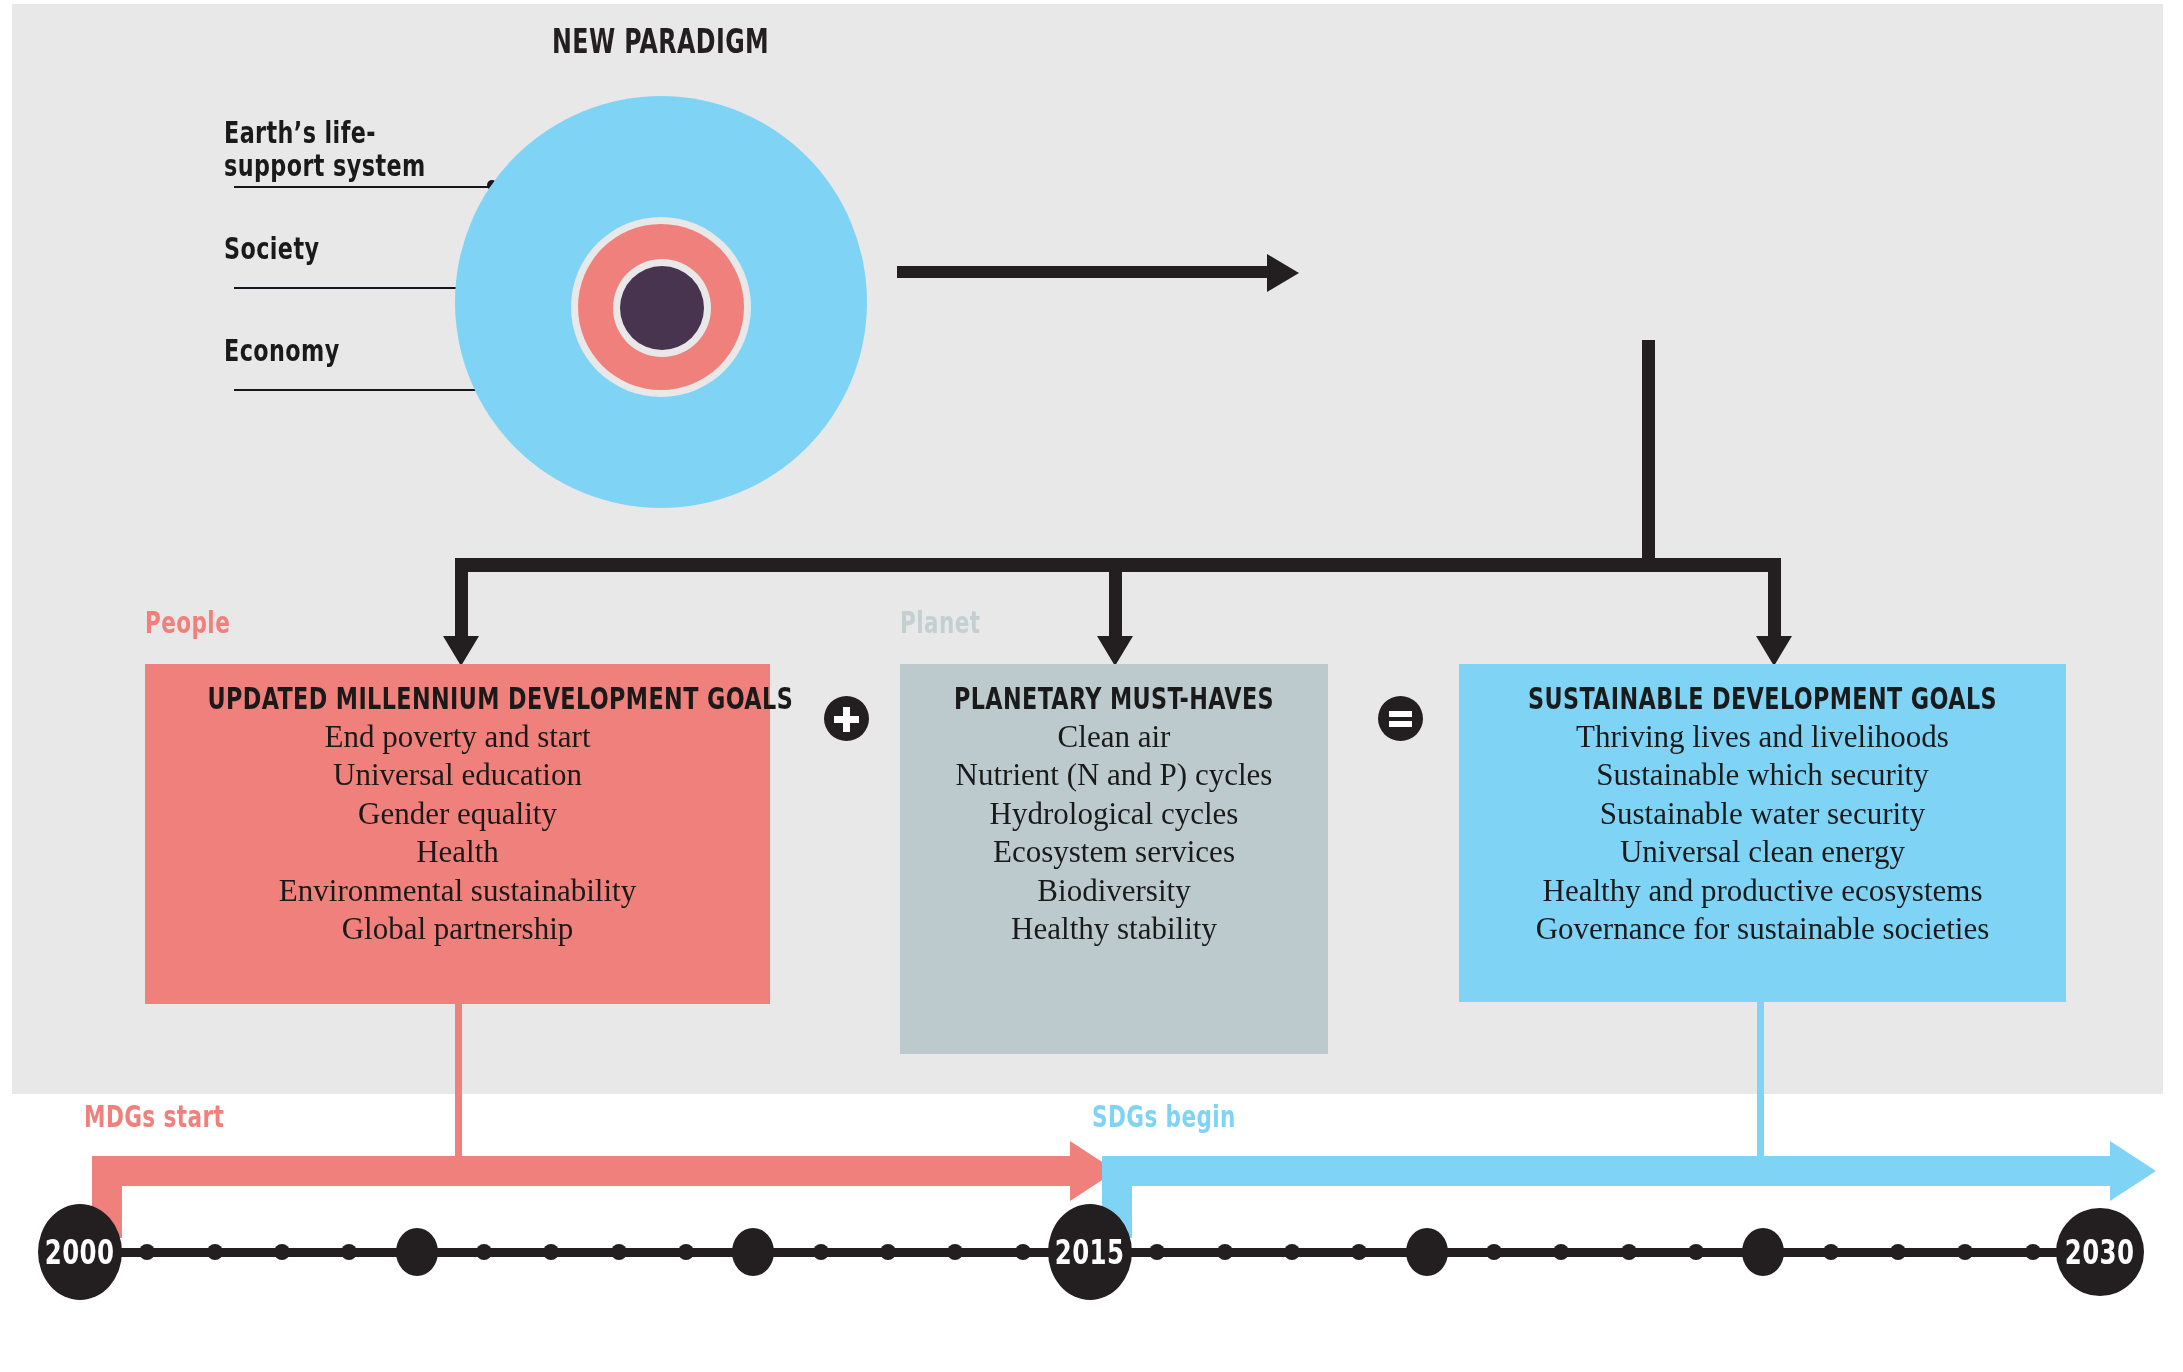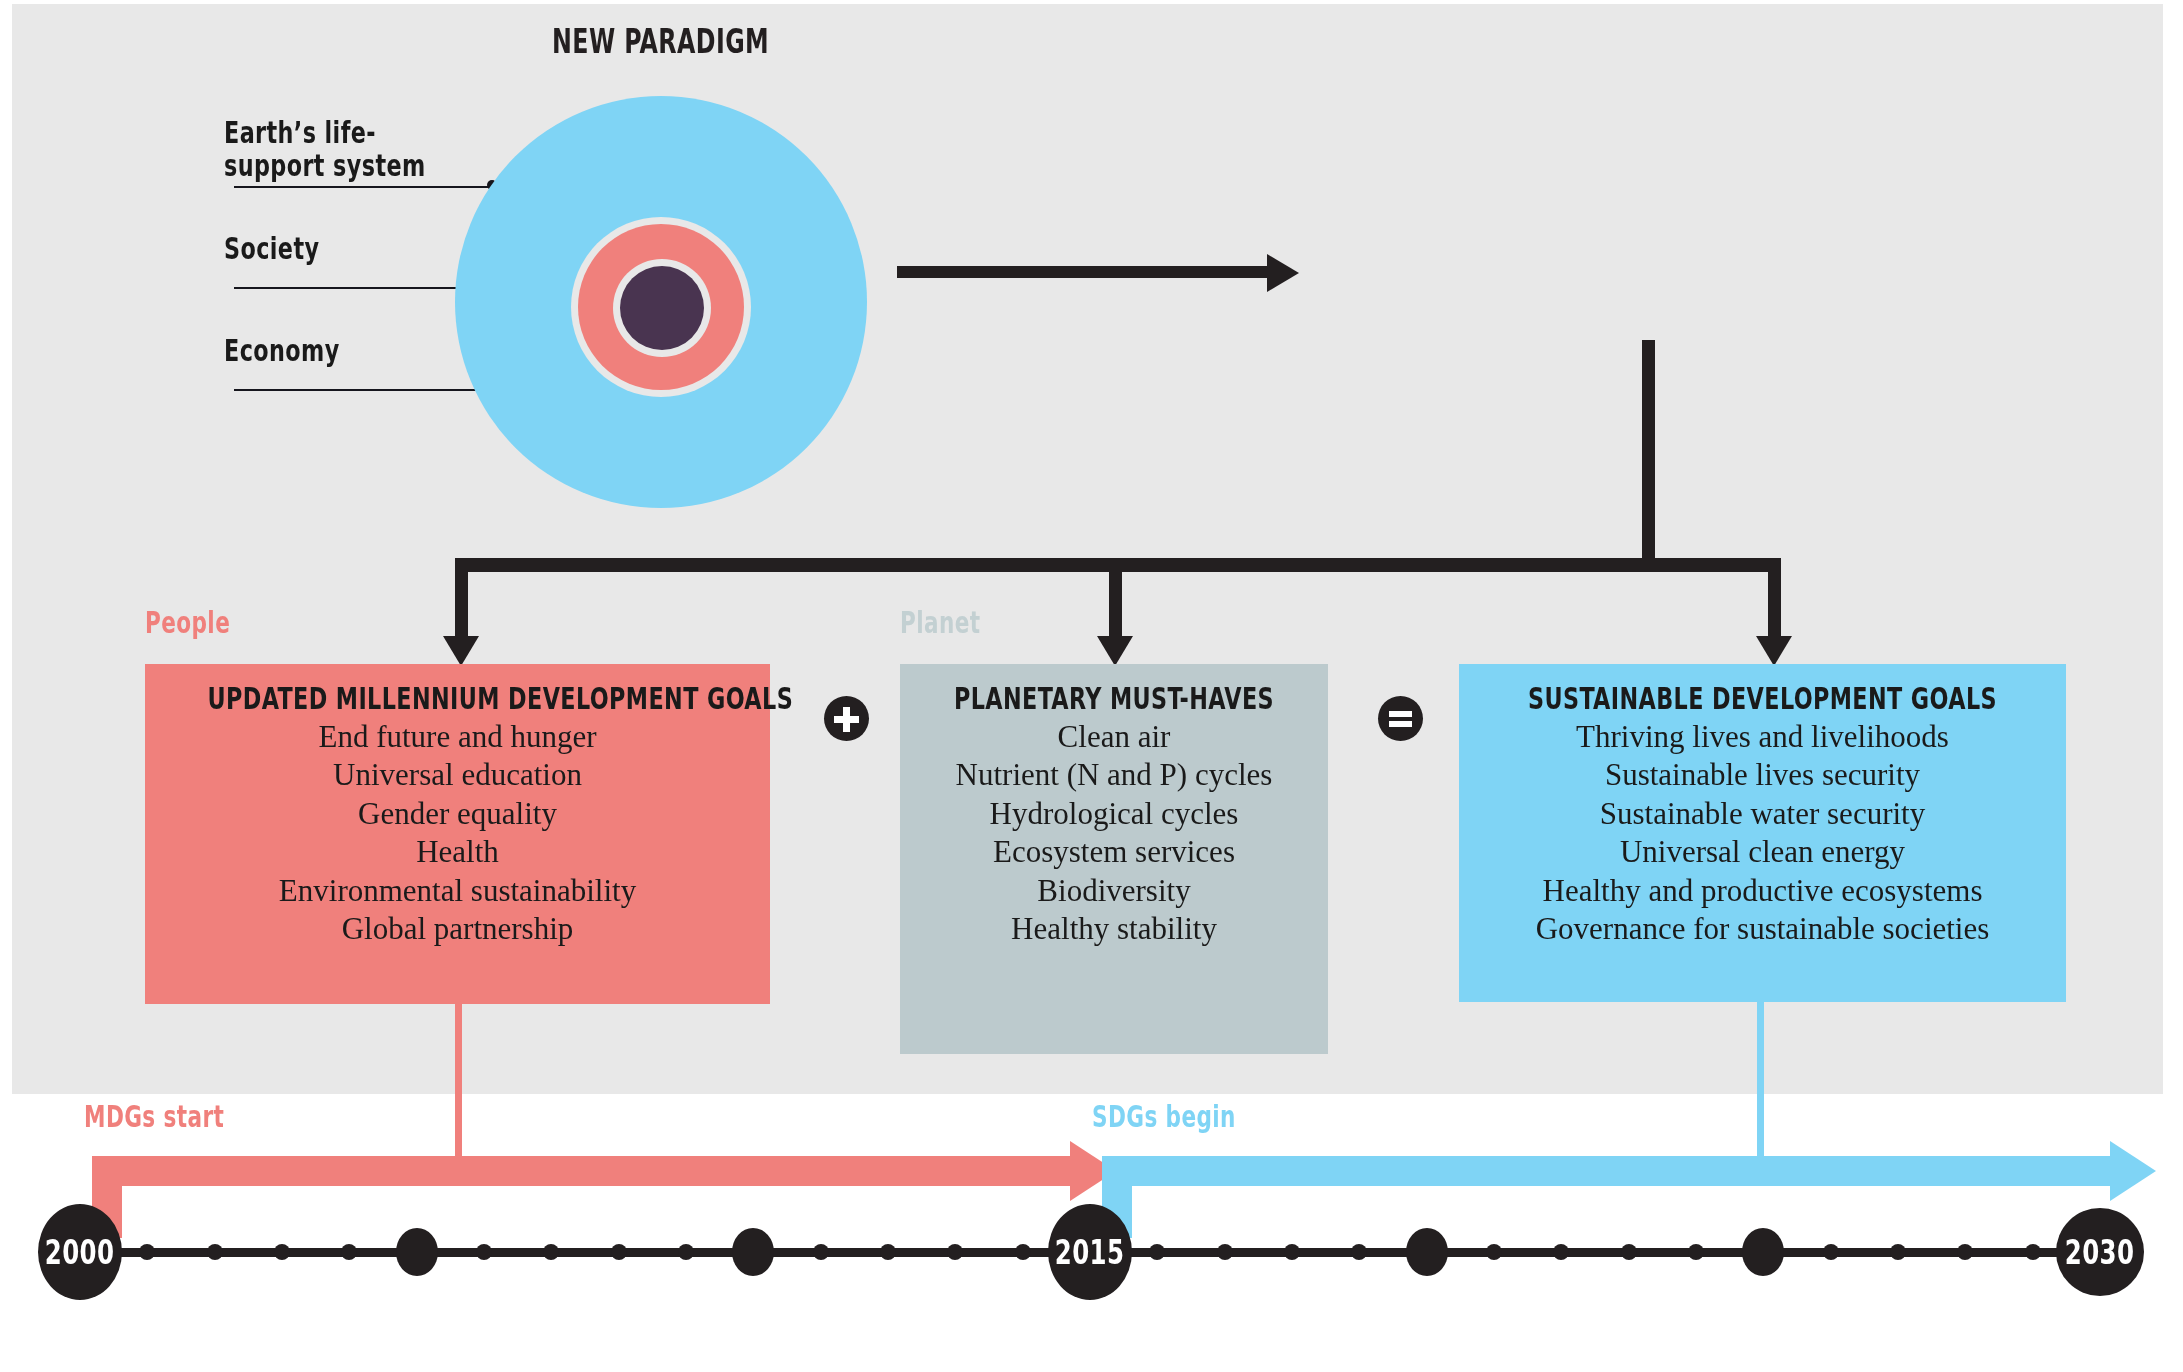--- a/index.html
+++ b/index.html
@@ -158,21 +158,21 @@
 
     <div class="abs drop" style="left:1756px;top:566px;height:68px;"></div>
     <div class="abs drophead" style="left:1744px;top:632px;"></div>
 
     <div class="abs cond tag" id="tag-people">People</div>
     <div class="abs cond tag" id="tag-planet">Planet</div>
 
     <div class="abs cardbox" id="box-mdg">
       <div class="cond center cardtitle" style="transform:scaleX(.80);">UPDATED MILLENNIUM DEVELOPMENT GOALS</div>
       <div class="serif cardlist">
-        <div>End future and hunger</div>
+        <div>End poverty and start</div>
         <div>Universal education</div>
         <div>Gender equality</div>
         <div>Health</div>
         <div>Environmental sustainability</div>
         <div>Global partnership</div>
       </div>
     </div>
 
     <div class="abs op" id="op-plus">
       <div class="h"></div>
@@ -193,21 +193,21 @@
 
     <div class="abs op" id="op-equals">
       <div class="e1"></div>
         <div class="e2"></div>
     </div>
 
     <div class="abs cardbox" id="box-sdg">
       <div class="cond center cardtitle" style="transform:scaleX(.80);">SUSTAINABLE DEVELOPMENT GOALS</div>
       <div class="serif cardlist">
         <div>Thriving lives and livelihoods</div>
-        <div>Sustainable lives security</div>
+        <div>Sustainable which security</div>
         <div>Sustainable water security</div>
         <div>Universal clean energy</div>
         <div>Healthy and productive ecosystems</div>
         <div>Governance for sustainable societies</div>
       </div>
     </div>
 
     <div class="abs leg" id="leg-mdg"></div>
     <div class="abs leg" id="leg-sdg"></div>
 

